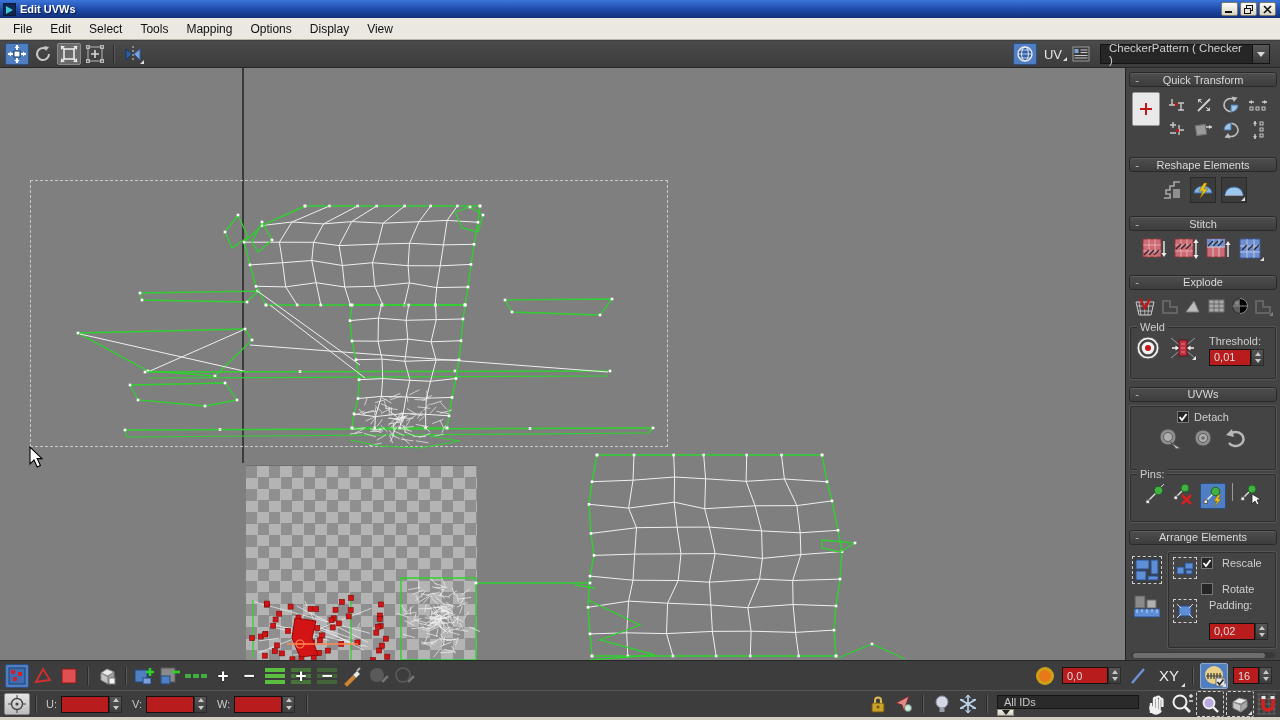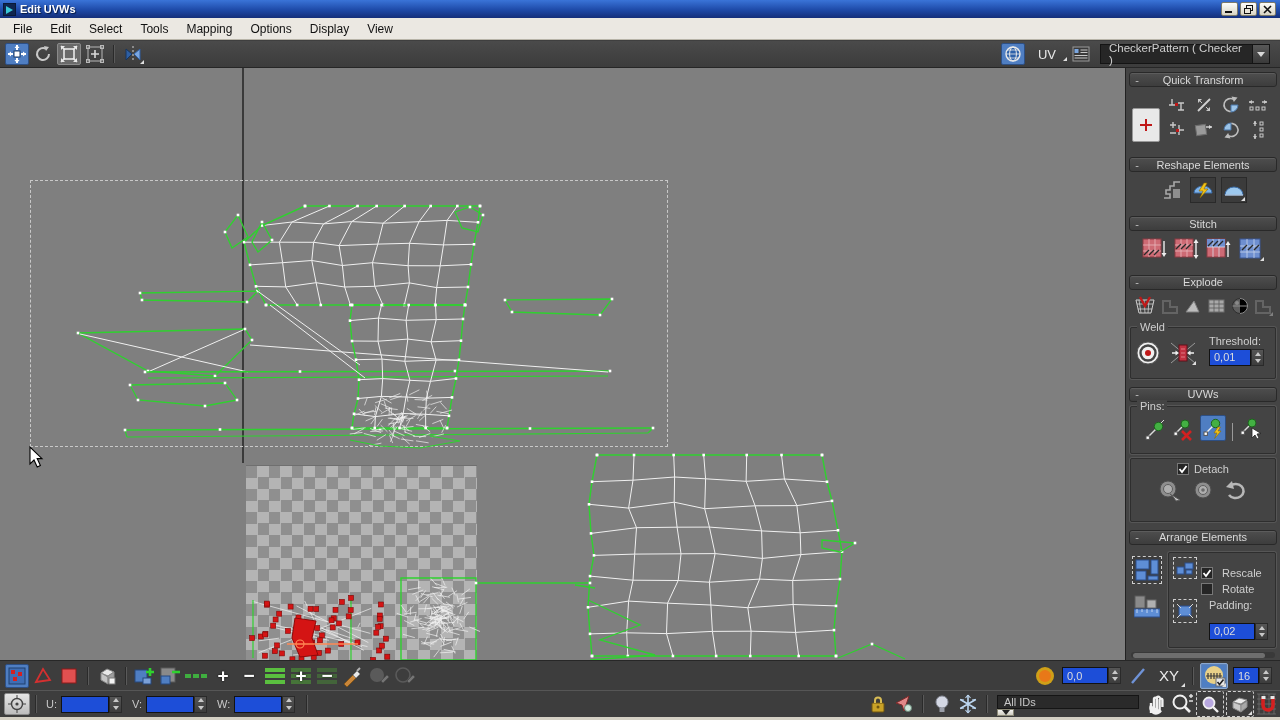--- a/index.html
+++ b/index.html
@@ -30,21 +30,21 @@
   
   .toptoolbar { position:absolute; left:0; top:41px; width:1280px; height:27px;
     background:linear-gradient(180deg,#4a4a4a,#3c3c3c); border-bottom:1px solid #262626;
     display:flex; align-items:center; padding:0 4px; }
   .tb { width:24px; height:22px; margin:0 1px; display:flex; align-items:center; justify-content:center;
     border-radius:2px; position:relative; }
   .tb.hl { background:#4f7ec2; border:1px solid #2d4f84; }
   .tb.hl2 { background:#6a6a6a; border:1px solid #8a8a8a; }
   .vsep { width:2px; height:18px; margin:0 5px; border-left:1px solid #2a2a2a; border-right:1px solid #5a5a5a; }
   .spacer { flex:1; }
-  .uv-lbl { color:#e8e8e8; font-size:13px; padding:0 12px; position:relative; }
+  .uv-lbl { color:#e8e8e8; font-size:13px; padding:0 6px; position:relative; }
   .combo { display:flex; height:20px; margin:0 6px; }
   .combo .cval { background:#262626; border:1px solid #141414; border-right:none; color:#cfcfcf;
     font-size:11.5px; display:flex; align-items:center; padding:0 8px; width:152px; }
   .combo .carr { width:18px; background:linear-gradient(180deg,#585858,#3a3a3a); border:1px solid #141414;
     display:flex; align-items:center; justify-content:center; }
   .tri-d { width:0; height:0; border-left:4px solid transparent; border-right:4px solid transparent; border-top:5px solid #d8d8d8; }
   .tri-u2 { width:0; height:0; border-left:3px solid transparent; border-right:3px solid transparent; border-bottom:4px solid #c8c8c8; }
   .tri-d2 { width:0; height:0; border-left:3px solid transparent; border-right:3px solid transparent; border-top:4px solid #c8c8c8; }
 
   
@@ -61,29 +61,29 @@
   .rpanel { position:absolute; left:1125px; top:68px; width:155px; height:592px;
     background:#444444; border-left:1px solid #222; color:#cfcfcf; font-size:11px;
     display:flex; flex-direction:column; padding:4px 2px 0 2px; }
   .roll { margin-bottom:4px; }
   .rh { height:15px; margin:0 1px 3px 1px; border:1px solid #292929; border-radius:3px;
     background:linear-gradient(#4e4e4e,#3d3d3d); box-shadow:inset 0 1px 0 #5c5c5c;
     display:flex; align-items:center; color:#d9d9d9; }
   .rh .m { width:14px; text-align:center; color:#c0c0c0; font-size:11px; }
   .rh .t { flex:1; text-align:center; padding-right:14px; font-size:11px; }
   .rbody { padding:2px 4px; }
-  .irow { display:flex; align-items:flex-end; }
+  .irow { display:flex; align-items:flex-start; }
   .pbtn { display:flex; align-items:center; justify-content:center; position:relative; }
   .pbtn.hl { background:#4f7ec2; border:1px solid #2d4f84; border-radius:2px; }
   .grp { position:relative; border:1px solid #2e2e2e; box-shadow:0 0 0 1px #565656; border-radius:2px; margin:4px 2px; padding:4px; }
   .grp .lbl { position:absolute; top:-7px; left:6px; background:#444; padding:0 3px; color:#cfcfcf; }
   .cb { width:12px; height:12px; background:#252525; border:1px solid #777; display:inline-flex;
     align-items:center; justify-content:center; margin-right:5px; flex:none; }
   .spin { display:flex; height:17px; }
-  .spin .val { background:#1d4ed8; border:1px solid #121212; color:#ddd; font-size:11px;
+  .spin .val { background:#b91c1c; border:1px solid #121212; color:#ddd; font-size:11px;
     display:flex; align-items:center; padding:0 4px; }
   .spin .arr { width:13px; background:linear-gradient(180deg,#565656,#3c3c3c); border:1px solid #2a2a2a;
     display:flex; flex-direction:column; }
   .spin .arr i { flex:1; display:flex; align-items:center; justify-content:center; }
   .scrollbar { height:7px; margin:2px 3px; background:#393939; border-radius:3px; position:relative; }
   .scrollbar .thumb { position:absolute; left:2px; top:1px; height:5px; width:92%; background:#6e6e6e; border-radius:3px; }
 
   
   .selbar { position:absolute; left:0; top:660px; width:1280px; height:30px;
     background:#3d3d3d; border-top:1px solid #272727; display:flex; align-items:center; padding:0 4px; }
@@ -929,20 +929,52 @@
           </div>
         </div>
       </div>
     </div>
 
     <div class="roll" style="height:140px">
       <div class="rh">
         <span class="m">-</span>
         <span class="t">UVWs</span>
       </div>
+      <div class="grp" style="height:64px">
+        <div class="irow" style="justify-content:center">
+          <span class="cb">
+              <svg width="10" height="10">
+                <polyline points="1.5,5 4,8 8.5,2" fill="none" stroke="#fff" stroke-width="1.8"></polyline>
+              </svg>
+            </span>
+          <span>Detach</span>
+        </div>
+        <div class="irow" style="justify-content:center;gap:8px;margin-top:4px">
+          <div class="pbtn">
+              <svg width="26" height="24">
+                <circle cx="11" cy="10" r="8" fill="#8e8e8e" stroke="#4e4e4e"></circle>
+                <circle cx="11" cy="10" r="4.5" fill="#aeaeae" stroke="#5e5e5e"></circle>
+                <path d="M13 15 l10 6 l-4 1 l-2 -3z" fill="#c8c8c8" stroke="#5a5a5a"></path>
+              </svg>
+            </div>
+          <div class="pbtn">
+              <svg width="24" height="24">
+                <circle cx="12" cy="11" r="8" fill="#8e8e8e" stroke="#4e4e4e"></circle>
+                <circle cx="12" cy="11" r="4.5" fill="#aeaeae" stroke="#5e5e5e"></circle>
+                <circle cx="12" cy="11" r="1.8" fill="#6a6a6a"></circle>
+              </svg>
+            </div>
+          <div class="pbtn">
+              <svg width="26" height="24">
+                <path d="M7 7 a8 7 0 1 1 -1 9" fill="none" stroke="#b8b8b8" stroke-width="2.6"></path>
+                <path d="M9 2 l-6 6 l8 2z" fill="#b8b8b8"></path>
+              </svg>
+            </div>
+        </div>
+      </div>
       <div class="grp" style="height:48px">
         <span class="lbl">Pins:</span>
         <div class="irow" style="gap:6px;margin-top:4px;justify-content:center">
           <div class="pbtn">
               <svg width="22" height="22">
                 <line x1="3" y1="19" x2="12" y2="10" stroke="#dcdcdc" stroke-width="1.4"></line>
                 <rect x="2" y="17" width="3.4" height="3.4" fill="#fff" stroke="#555"></rect>
                 <circle cx="14.5" cy="7.5" r="4.2" fill="#43b043" stroke="#1d641d"></circle>
                 <line x1="17" y1="4" x2="20" y2="1" stroke="#dcdcdc"></line>
               </svg>
@@ -963,52 +995,20 @@
                 <path d="M16 10 l-4 6 h3 l-2.4 5.5 l6.4 -7.5 h-3 l2.4 -4z" fill="#f2c218" stroke="#8a6a00" stroke-width="0.6"></path>
               </svg>
             </div>
           <div style="width:1px;height:18px;background:#9a9a9a"></div>
           <div class="pbtn">
               <svg width="24" height="24">
                 <line x1="3" y1="16" x2="11" y2="8" stroke="#dcdcdc" stroke-width="1.4"></line>
                 <rect x="2" y="14" width="3.4" height="3.4" fill="#fff" stroke="#555"></rect>
                 <circle cx="13" cy="6" r="4" fill="#43b043" stroke="#1d641d"></circle>
                 <path d="M13 11 v10 l3 -3 l2 4 l2 -1 l-2 -4 l4 -0.5z" fill="#fff" stroke="#222" stroke-width="0.8"></path>
-              </svg>
-            </div>
-        </div>
-      </div>
-      <div class="grp" style="height:64px">
-        <div class="irow" style="justify-content:center">
-          <span class="cb">
-              <svg width="10" height="10">
-                <polyline points="1.5,5 4,8 8.5,2" fill="none" stroke="#fff" stroke-width="1.8"></polyline>
-              </svg>
-            </span>
-          <span>Detach</span>
-        </div>
-        <div class="irow" style="justify-content:center;gap:8px;margin-top:4px">
-          <div class="pbtn">
-              <svg width="26" height="24">
-                <circle cx="11" cy="10" r="8" fill="#8e8e8e" stroke="#4e4e4e"></circle>
-                <circle cx="11" cy="10" r="4.5" fill="#aeaeae" stroke="#5e5e5e"></circle>
-                <path d="M13 15 l10 6 l-4 1 l-2 -3z" fill="#c8c8c8" stroke="#5a5a5a"></path>
-              </svg>
-            </div>
-          <div class="pbtn">
-              <svg width="24" height="24">
-                <circle cx="12" cy="11" r="8" fill="#8e8e8e" stroke="#4e4e4e"></circle>
-                <circle cx="12" cy="11" r="4.5" fill="#aeaeae" stroke="#5e5e5e"></circle>
-                <circle cx="12" cy="11" r="1.8" fill="#6a6a6a"></circle>
-              </svg>
-            </div>
-          <div class="pbtn">
-              <svg width="26" height="24">
-                <path d="M7 7 a8 7 0 1 1 -1 9" fill="none" stroke="#b8b8b8" stroke-width="2.6"></path>
-                <path d="M9 2 l-6 6 l8 2z" fill="#b8b8b8"></path>
               </svg>
             </div>
         </div>
       </div>
     </div>
 
     <div class="roll" style="height:116px">
       <div class="rh">
         <span class="m">-</span>
         <span class="t">Arrange Elements</span>

